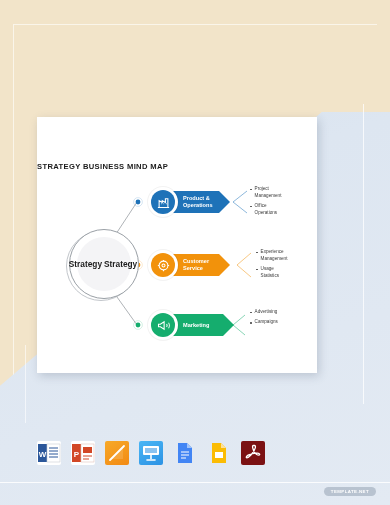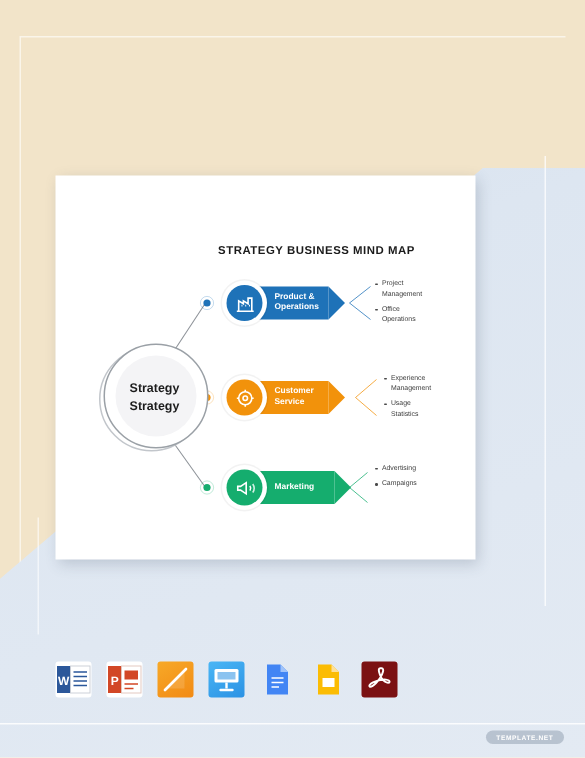--- a/index.html
+++ b/index.html
@@ -61,26 +61,25 @@
     left: 37px; top: 117px;
     width: 280px; height: 256px;
     background: #ffffff;
     box-shadow: 2px 3px 9px rgba(60,75,95,0.22);
   }
 
   .card-title {
     position: absolute;
     left: 0; top: 45px;
     width: 100%;
-    text-align: center;
+    text-align: left;
     font-size: 7.6px;
     font-weight: bold;
     letter-spacing: 0.35px;
     color: #1b1b1b;
-    margin-left: 34px;
   }
 
   
   .center-node {
     position: absolute;
     left: 29px; top: 111px;
     width: 74px; height: 74px;
   }
   .center-ring-outer {
     position: absolute;
@@ -102,21 +101,21 @@
     left: 11px; top: 9px;
     width: 54px; height: 54px;
     border-radius: 50%;
     background: #f4f4f6;
   }
   .center-label {
     position: absolute;
     left: 0; top: 0;
     width: 74px; height: 74px;
     display: flex;
-    flex-direction: column;
+    flex-direction: row;
     align-items: center;
     justify-content: center;
     gap: 2px;
     font-size: 8.3px;
     font-weight: bold;
     color: #1c1c1c;
     text-align: center;
     line-height: 1.15;
   }
 

